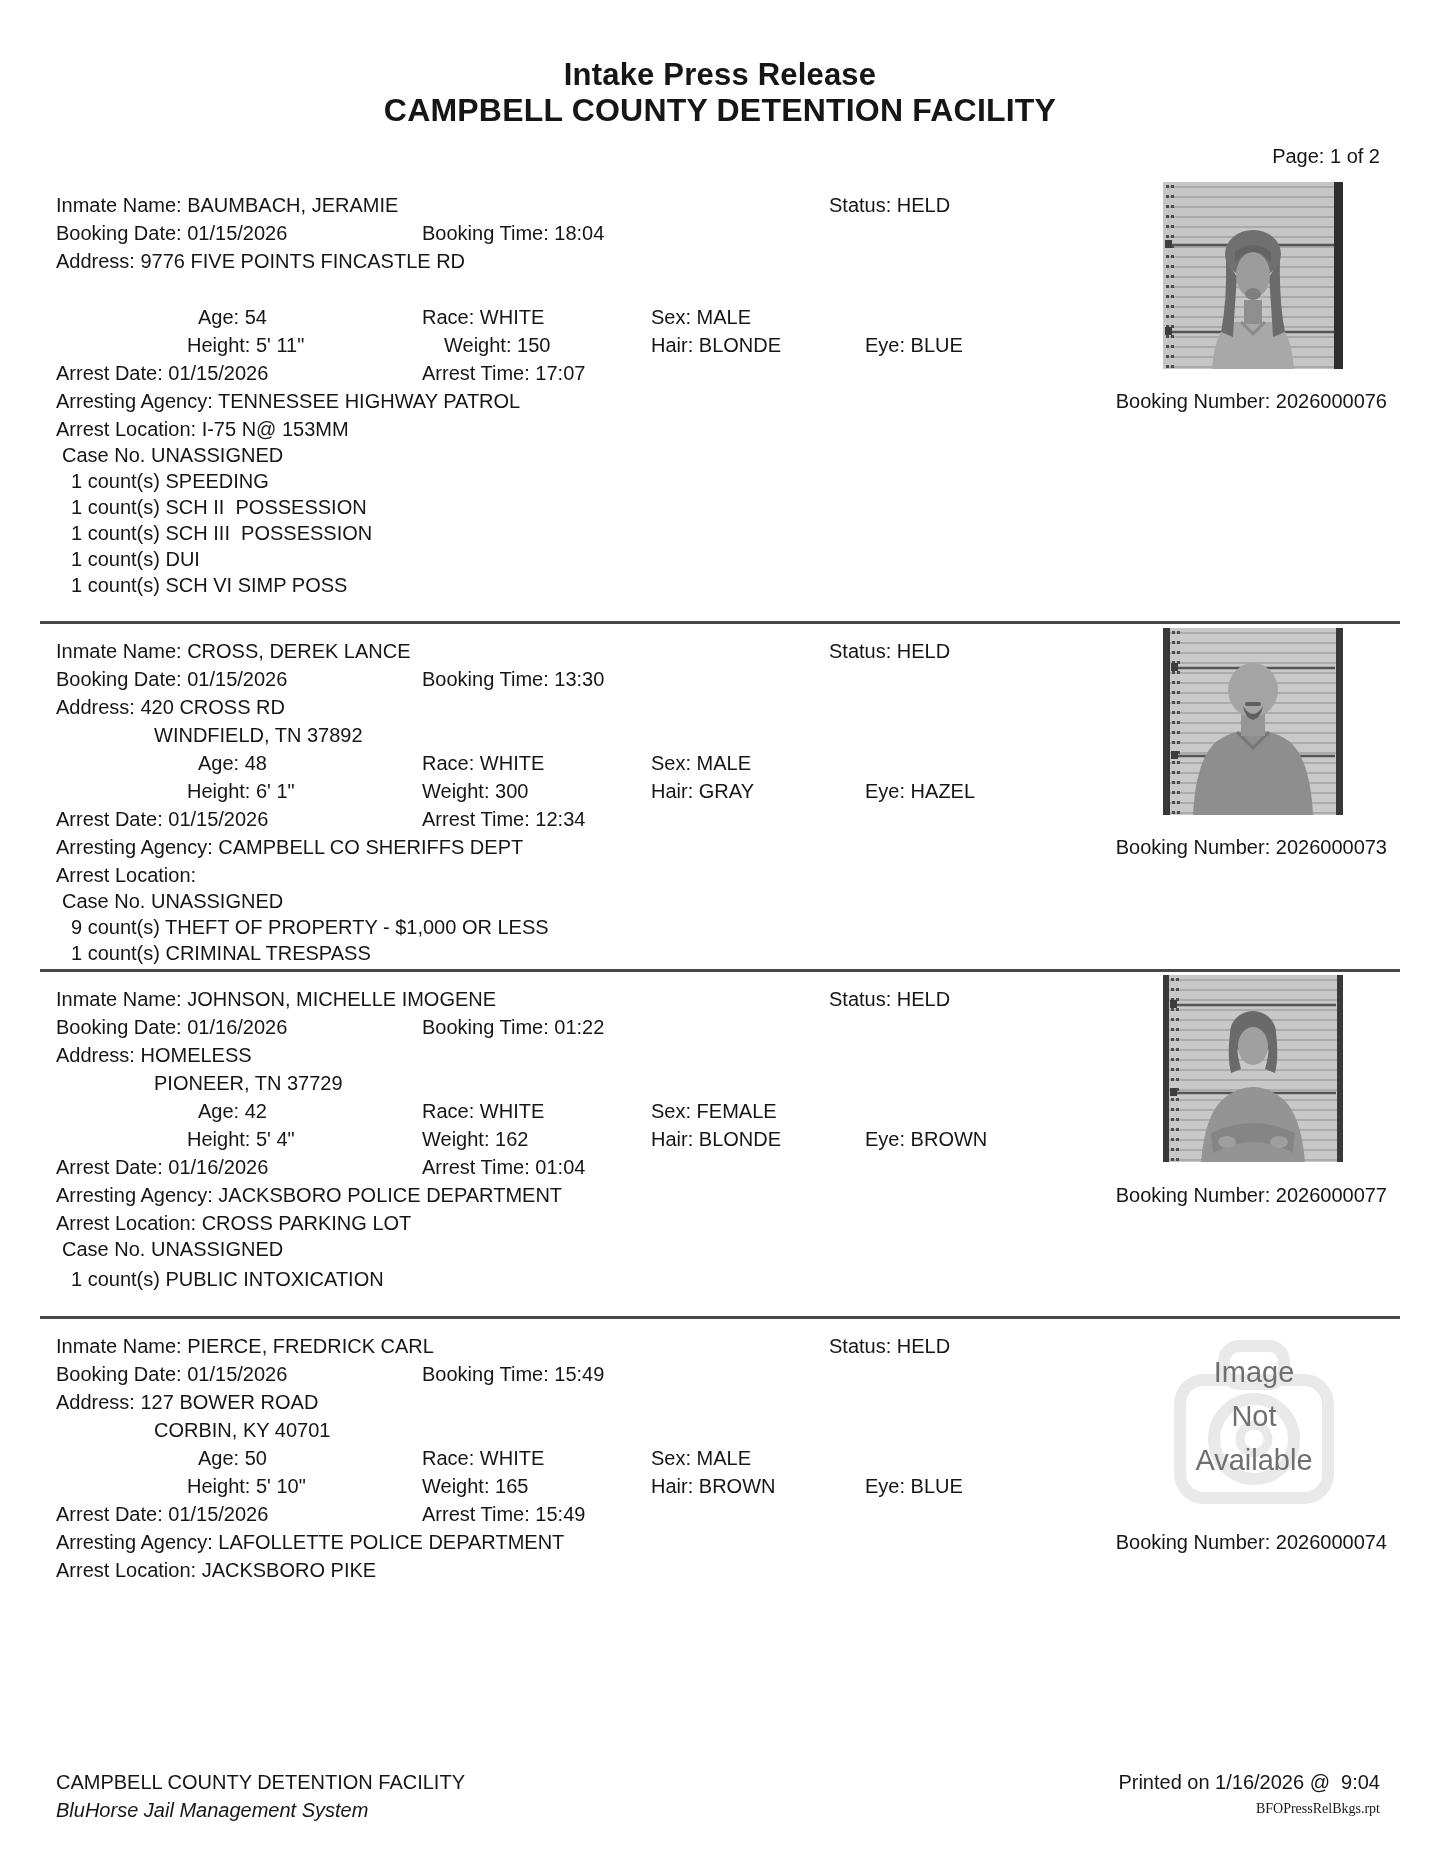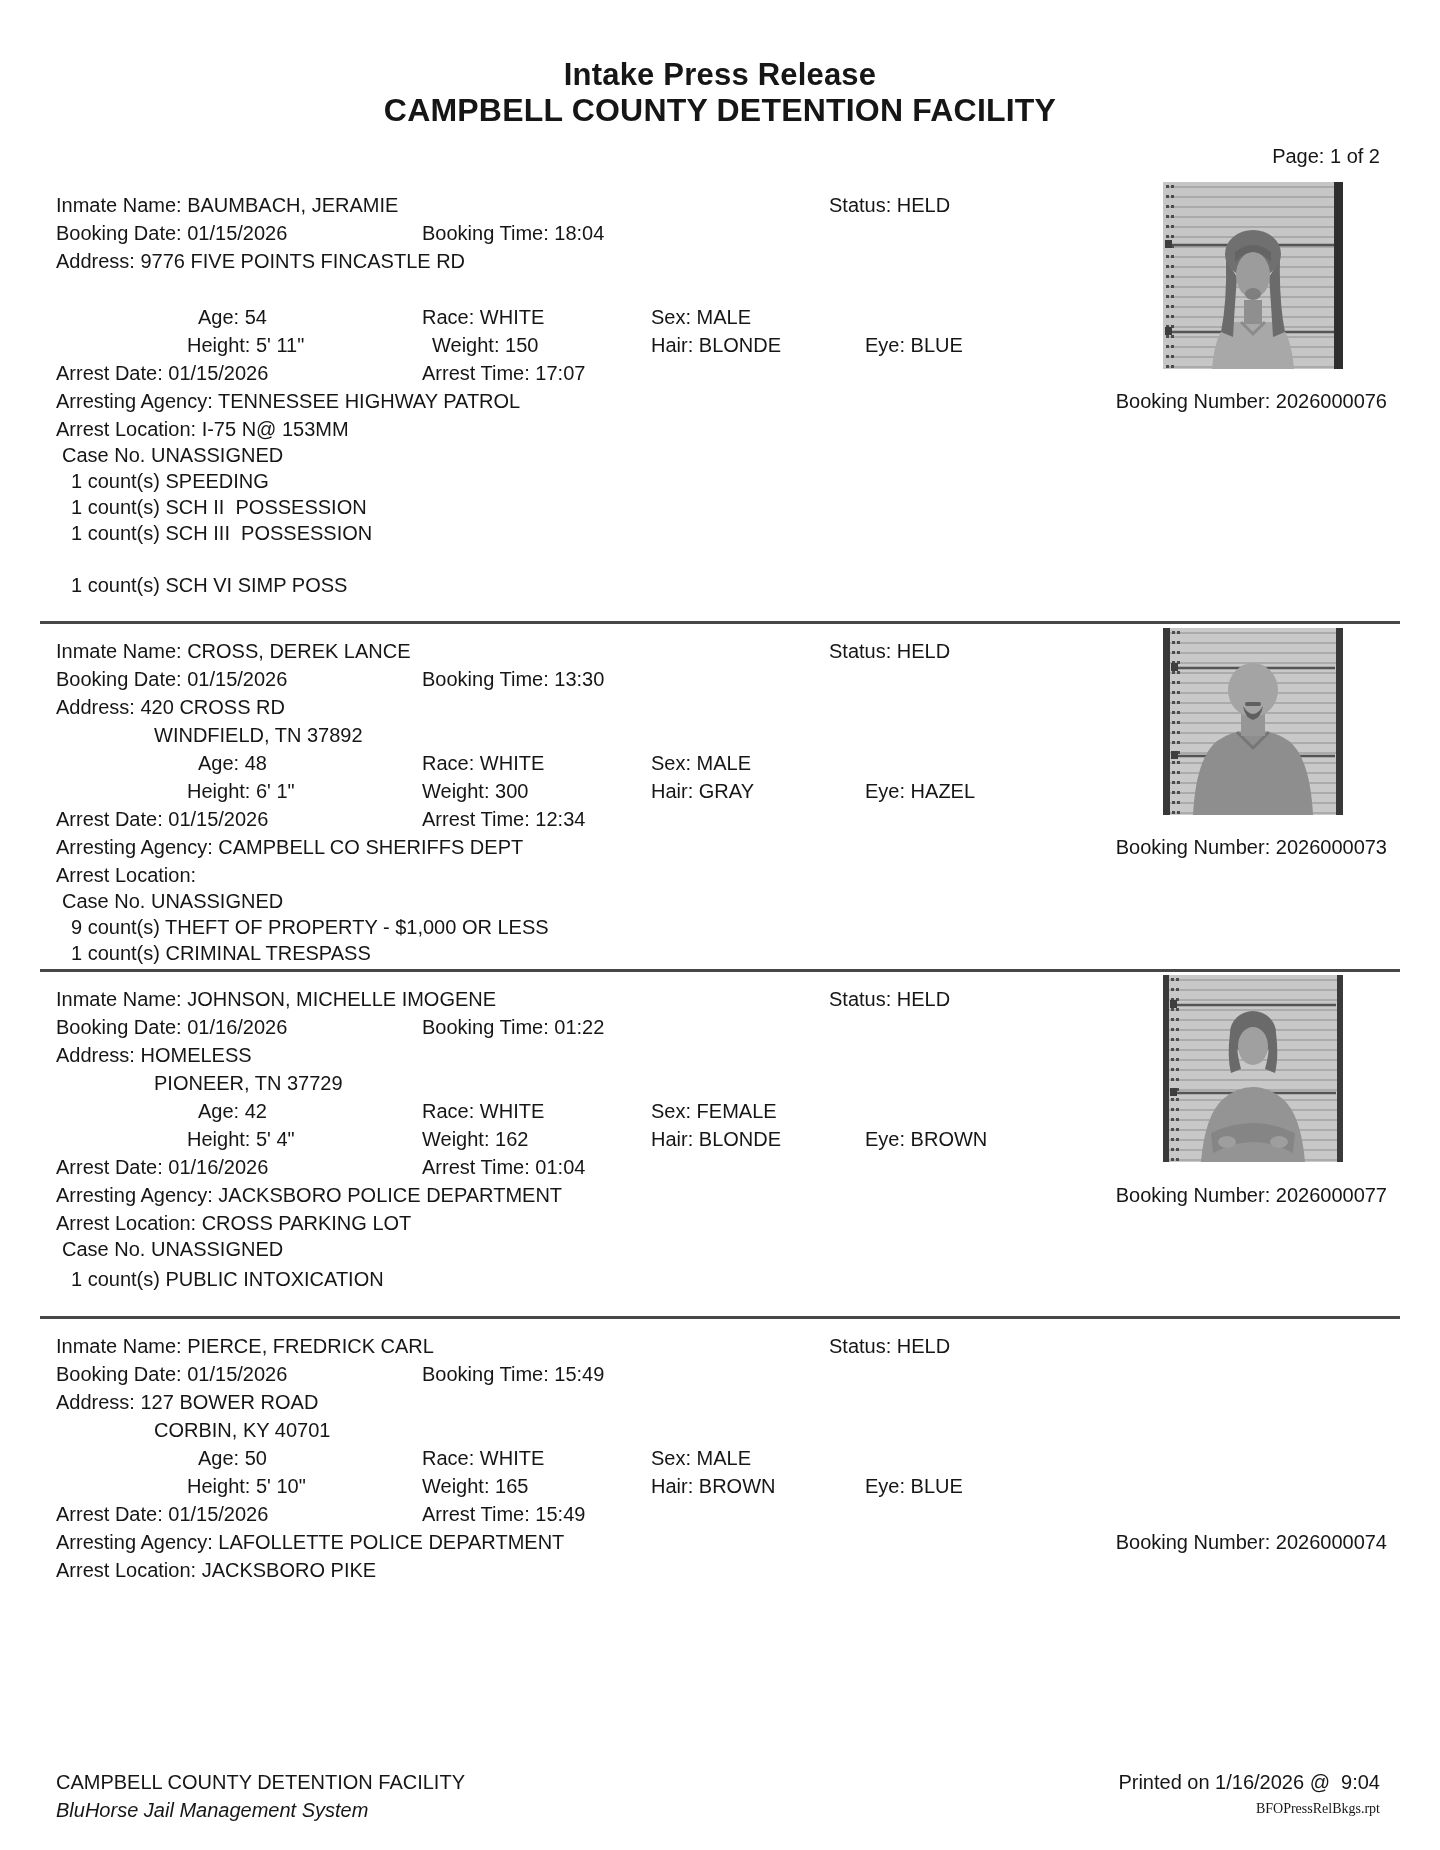--- a/index.html
+++ b/index.html
@@ -27,28 +27,29 @@
 
   <div class="abs title" style="top:57px;font-size:31px">Intake Press Release</div>
   <div class="abs title" style="top:92px;font-size:32px">CAMPBELL COUNTY DETENTION FACILITY</div>
   <div class="abs" style="top:145px;right:60px">Page: 1 of 2</div>
 
   <div class="abs rec" style="top:194px;height:436px">
     <div class="ln" style="top:0"><span>Inmate Name:</span> <span>BAUMBACH, JERAMIE</span><span class="at" style="left:773px"><span>Status:</span> <span>HELD</span></span></div>
     <div class="ln" style="top:28px"><span>Booking Date:</span> <span>01/15/2026</span><span class="at" style="left:366px"><span>Booking Time:</span> <span>18:04</span></span></div>
     <div class="ln" style="top:56px"><span>Address:</span> <span>9776 FIVE POINTS FINCASTLE RD</span></div>
     <div class="ln" style="top:112px"><span class="at" style="left:142px"><span>Age:</span> <span>54</span></span><span class="at" style="left:366px"><span>Race:</span> <span>WHITE</span></span><span class="at" style="left:595px"><span>Sex:</span> <span>MALE</span></span></div>
-    <div class="ln" style="top:140px"><span class="at" style="left:131px"><span>Height:</span> <span>5' 11"</span></span><span class="at" style="left:376px"><span>Weight:</span> <span>150</span></span><span class="at" style="left:595px"><span>Hair:</span> <span>BLONDE</span></span><span class="at" style="left:809px"><span>Eye:</span> <span>BLUE</span></span></div>
+    <div class="ln" style="top:140px"><span class="at" style="left:131px"><span>Height:</span> <span>5' 11"</span></span><span class="at" style="left:388px"><span>Weight:</span> <span>150</span></span><span class="at" style="left:595px"><span>Hair:</span> <span>BLONDE</span></span><span class="at" style="left:809px"><span>Eye:</span> <span>BLUE</span></span></div>
     <div class="ln" style="top:168px"><span>Arrest Date:</span> <span>01/15/2026</span><span class="at" style="left:366px"><span>Arrest Time:</span> <span>17:07</span></span></div>
     <div class="ln" style="top:196px"><span>Arresting Agency:</span> <span>TENNESSEE HIGHWAY PATROL</span><span class="bn"><span>Booking Number:</span> <span>2026000076</span></span></div>
     <div class="ln" style="top:224px"><span>Arrest Location:</span> <span>I-75 N@ 153MM</span></div>
     <div class="ln" style="top:250px;left:6px"><span>Case No.</span> <span>UNASSIGNED</span></div>
     <div class="ln" style="top:276px;left:15px">1 count(s) SPEEDING</div>
     <div class="ln" style="top:302px;left:15px">1 count(s) SCH II  POSSESSION</div>
     <div class="ln" style="top:328px;left:15px">1 count(s) SCH III  POSSESSION</div>
+    <div class="ln" style="top:354px;left:15px">1 count(s) DUI</div>
     <div class="ln" style="top:380px;left:15px">1 count(s) SCH VI SIMP POSS</div>
   </div>
 
   <svg class="abs photo" style="top:182px" width="180" height="187" viewBox="0 0 180 187">
     <title>grayscale mugshot, thin man with long hair against height chart</title>
     <defs>
       <pattern id="rl1" width="180" height="10" patternUnits="userSpaceOnUse">
         <rect width="180" height="10" fill="#c6c6c6"></rect>
         <line x1="3" y1="5" x2="177" y2="5" stroke="#8e8e8e" stroke-width="1"></line>
         <rect x="3" y="3" width="3" height="3" fill="#4c4c4c"></rect>
@@ -164,19 +165,32 @@
     <div class="ln" style="top:28px"><span>Booking Date:</span> <span>01/15/2026</span><span class="at" style="left:366px"><span>Booking Time:</span> <span>15:49</span></span></div>
     <div class="ln" style="top:56px"><span>Address:</span> <span>127 BOWER ROAD</span></div>
     <div class="ln" style="top:84px;left:98px"><span>CORBIN, KY 40701</span></div>
     <div class="ln" style="top:112px"><span class="at" style="left:142px"><span>Age:</span> <span>50</span></span><span class="at" style="left:366px"><span>Race:</span> <span>WHITE</span></span><span class="at" style="left:595px"><span>Sex:</span> <span>MALE</span></span></div>
     <div class="ln" style="top:140px"><span class="at" style="left:131px"><span>Height:</span> <span>5' 10"</span></span><span class="at" style="left:366px"><span>Weight:</span> <span>165</span></span><span class="at" style="left:595px"><span>Hair:</span> <span>BROWN</span></span><span class="at" style="left:809px"><span>Eye:</span> <span>BLUE</span></span></div>
     <div class="ln" style="top:168px"><span>Arrest Date:</span> <span>01/15/2026</span><span class="at" style="left:366px"><span>Arrest Time:</span> <span>15:49</span></span></div>
     <div class="ln" style="top:196px"><span>Arresting Agency:</span> <span>LAFOLLETTE POLICE DEPARTMENT</span><span class="bn"><span>Booking Number:</span> <span>2026000074</span></span></div>
     <div class="ln" style="top:224px"><span>Arrest Location:</span> <span>JACKSBORO PIKE</span></div>
   </div>
 
+  <div class="abs ph-box">
+    <svg width="192" height="176" viewBox="0 0 192 176" style="position:absolute;left:0;top:0">
+      <rect x="22" y="44" width="148" height="118" rx="24" fill="none" stroke="#e9e9e9" stroke-width="12"></rect>
+      <circle cx="96" cy="103" r="40" fill="none" stroke="#e9e9e9" stroke-width="12"></circle>
+      <circle cx="96" cy="103" r="14" fill="none" stroke="#e9e9e9" stroke-width="9"></circle>
+      <rect x="66" y="10" width="60" height="38" rx="15" fill="none" stroke="#e9e9e9" stroke-width="12"></rect>
+    </svg>
+    <div class="ph-lines">
+      <div>Image</div>
+      <div>Not</div>
+      <div>Available</div>
+    </div>
+  </div>
 
   <div class="abs" style="left:56px;top:1771px">CAMPBELL COUNTY DETENTION FACILITY</div>
   <div class="abs footer-italic" style="left:56px;top:1799px">BluHorse Jail Management System</div>
   <div class="abs pre" style="right:60px;top:1771px">Printed on 1/16/2026 @  9:04</div>
   <div class="abs small" style="right:60px;top:1801px">BFOPressRelBkgs.rpt</div>
 
 </div>
 
 </body></html>

